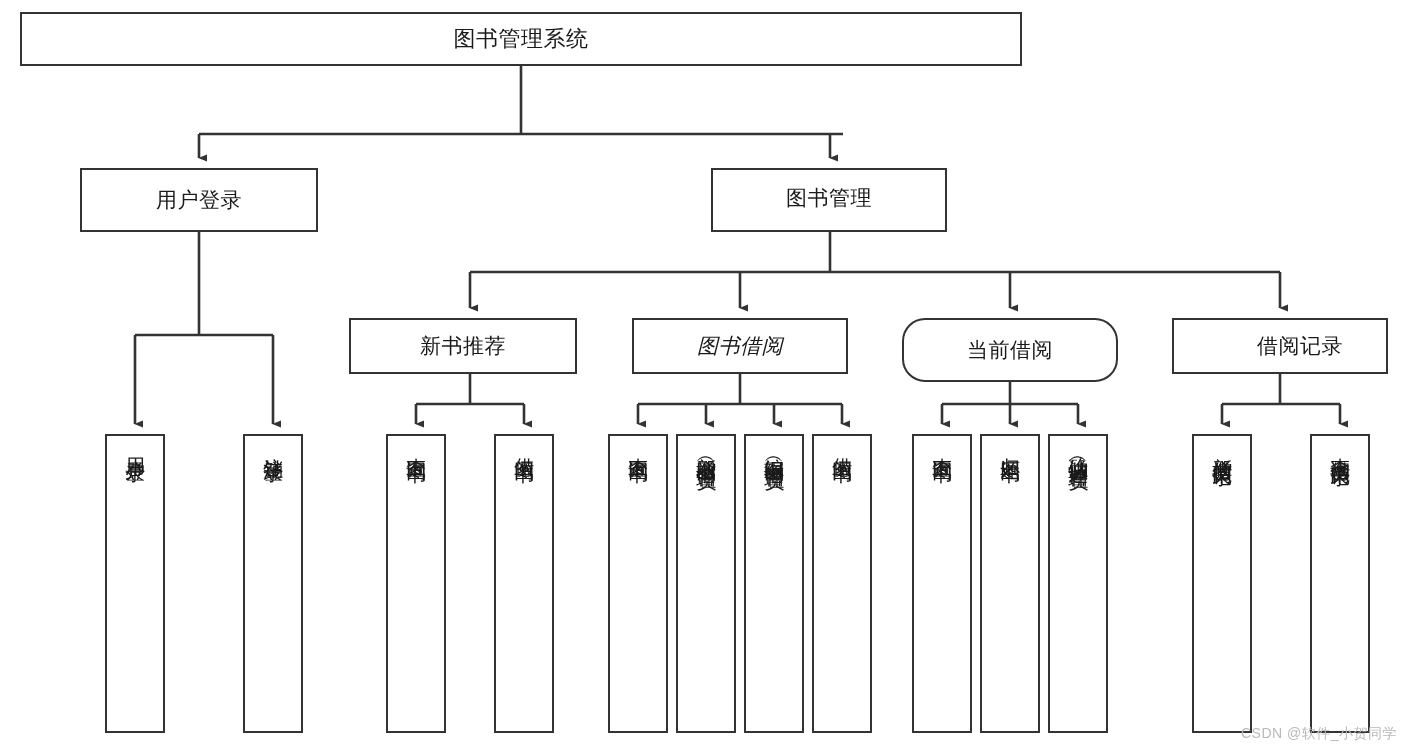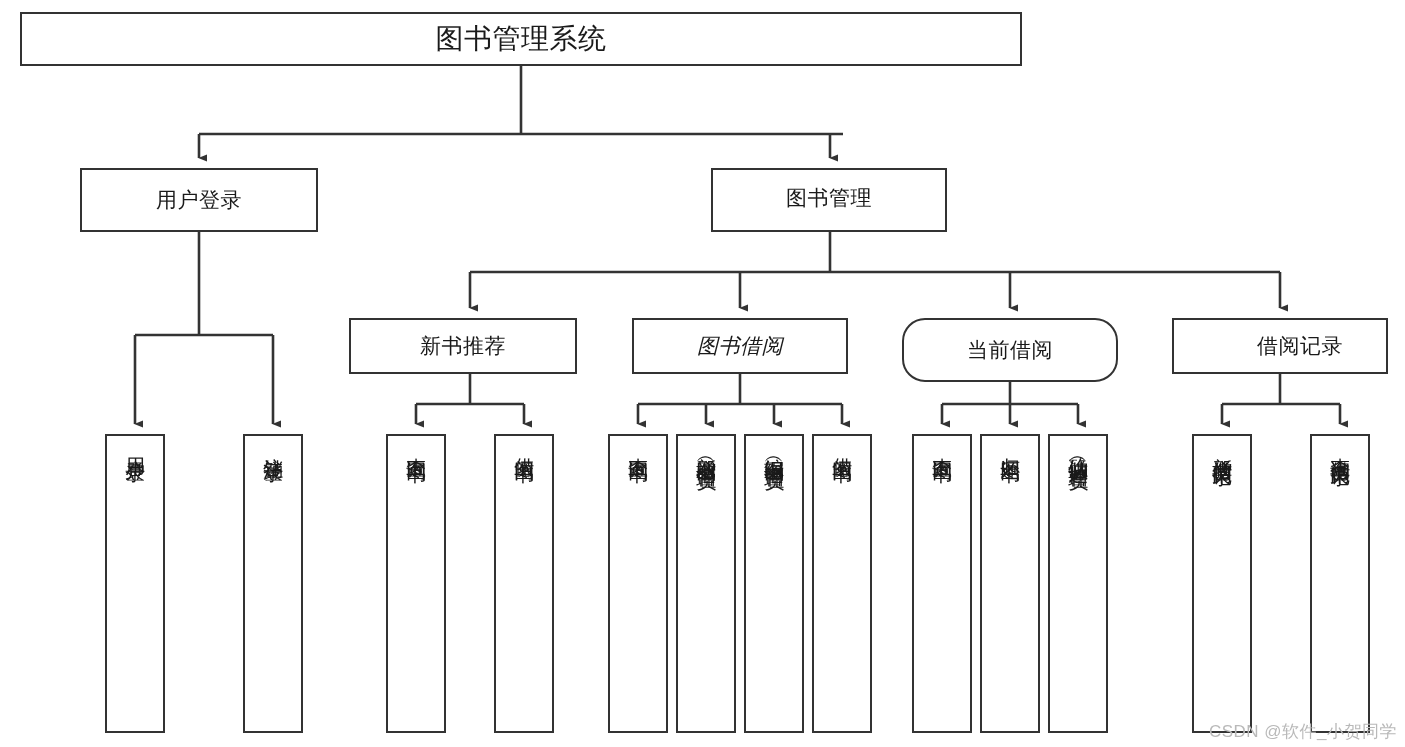--- a/index.html
+++ b/index.html
@@ -54,29 +54,29 @@
   }
   .node.vert .node-label {
     writing-mode: vertical-rl;
     text-orientation: upright;
     font-size: 20px;
     line-height: 1.18;
     letter-spacing: 2px;
     white-space: nowrap;
   }
   .node.title .node-label {
-    font-size: 28px;
+    font-size: 22px;
   }
   
   #watermark {
     position: absolute;
     right: 8px;
     bottom: 4px;
     color: #b9b9b9;
-    font-size: 17px;
+    font-size: 14px;
     letter-spacing: 0.5px;
     white-space: nowrap;
     pointer-events: none;
   }
 </style>
 </head>
 <body>
 
 <div id="canvas">
 

